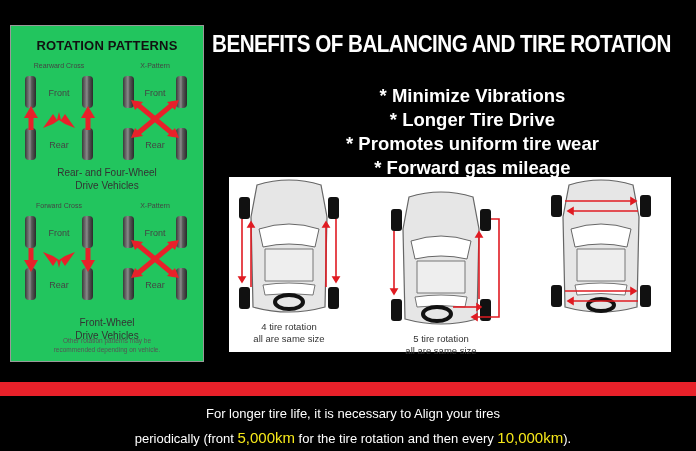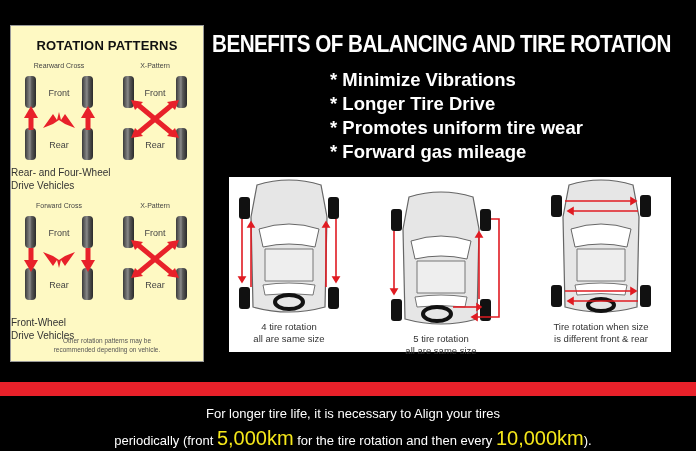--- a/index.html
+++ b/index.html
@@ -1,40 +1,40 @@
 <!DOCTYPE html>
 <html><head>
 <meta charset="utf-8">
 <style>
   html,body{margin:0;padding:0;background:#000;}
   body{width:696px;height:451px;position:relative;overflow:hidden;font-family:"Liberation Sans",sans-serif;color:#fff;}
   .abs{position:absolute;}
   
-  #patterns{left:10px;top:25px;width:194px;height:337px;background:#fef9c3;box-sizing:border-box;border:1px solid #999;}
+  #patterns{left:10px;top:25px;width:194px;height:337px;background:#22c55e;box-sizing:border-box;border:1px solid #999;}
   #patterns .title{position:absolute;left:0;right:0;top:12px;text-align:center;font-weight:bold;font-size:13px;color:#111;letter-spacing:0.2px;}
   .pat{position:absolute;width:80px;height:100px;}
   .pat .lbl{position:absolute;left:0;right:0;top:0;text-align:center;font-size:7px;color:#444;}
   .tire{position:absolute;width:11px;height:32px;border-radius:4px;background:linear-gradient(90deg,#3a3a3a,#8a8a8a 45%,#5a5a5a 60%,#2a2a2a);}
   .pat .fr{position:absolute;left:0;right:0;text-align:center;font-size:9px;color:#444;}
   .pat svg{position:absolute;left:0;top:0;}
-  .grp-cap{position:absolute;left:0;right:0;font-size:10px;color:#333;line-height:13px;}
+  .grp-cap{position:absolute;left:0;right:0;text-align:center;font-size:10px;color:#333;line-height:13px;}
   .note{position:absolute;left:0;right:0;text-align:center;font-size:6.5px;color:#555;line-height:9px;}
   
   #headline{left:212px;top:30px;width:480px;font-family:"Liberation Sans",sans-serif;font-weight:bold;font-size:24px;letter-spacing:-0.6px;transform:scaleX(0.86);transform-origin:left top;white-space:nowrap;color:#fff;}
-  #benefits{left:330px;top:68px;margin:0;padding:0;list-style:none;}
+  #benefits{left:330px;top:68px;margin:16px;padding:0;list-style:none;text-align:center;}
   #benefits li{font-size:18.5px;line-height:24px;font-weight:bold;color:#fff;white-space:nowrap;}
   
   #diagrams{left:229px;top:177px;width:442px;height:175px;background:#fff;}
   .car{position:absolute;top:0;width:120px;height:175px;text-decoration:underline;}
   .car svg{position:absolute;left:0;top:0;}
   .cap{position:absolute;left:-20px;right:-20px;top:144px;text-align:center;font-size:9.5px;color:#333;line-height:12px;}
   
   #redbar{left:0;top:382px;width:696px;height:14px;background:#e8212a;}
   #footer{left:0;top:402px;width:668px;text-align:center;font-size:13px;line-height:24px;color:#fff;padding-left:19px;}
-  .hl{color:#f6e81a;font-size:20px;}
+  .hl{color:#f6e81a;font-size:15px;}
 </style>
 </head>
 <body>
 
 <div id="patterns" class="abs">
   <div class="title">ROTATION PATTERNS</div>
 
   <div class="pat" style="left:8px;top:36px;">
     <div class="lbl">Rearward Cross</div>
     <div class="tire" style="left:6px;top:14px;"></div>
@@ -210,24 +210,20 @@
         <line x1="24" y1="24" x2="90" y2="24"></line>
           <polygon points="90,21 90,27 95,24"></polygon>
         <line x1="97" y1="34" x2="32" y2="34"></line>
           <polygon points="32,31 32,37 27,34"></polygon>
         <line x1="24" y1="114" x2="90" y2="114"></line>
           <polygon points="90,111 90,117 95,114"></polygon>
         <line x1="97" y1="124" x2="32" y2="124"></line>
           <polygon points="32,121 32,127 27,124"></polygon>
       </g>
     </svg>
-    <div class="cap">
-      <div>Tire rotation when size</div>
-      <div>is different front &amp; rear</div>
-    </div>
   </div>
 </div>
 
 <div id="redbar" class="abs"></div>
 
 <div id="footer" class="abs">
   <div>For longer tire life, it is necessary to Align your tires</div>
   <div><span>periodically (front </span><span class="hl">5,000km</span><span> for the tire rotation and then every </span><span class="hl">10,000km</span><span>).</span></div>
 </div>
 

